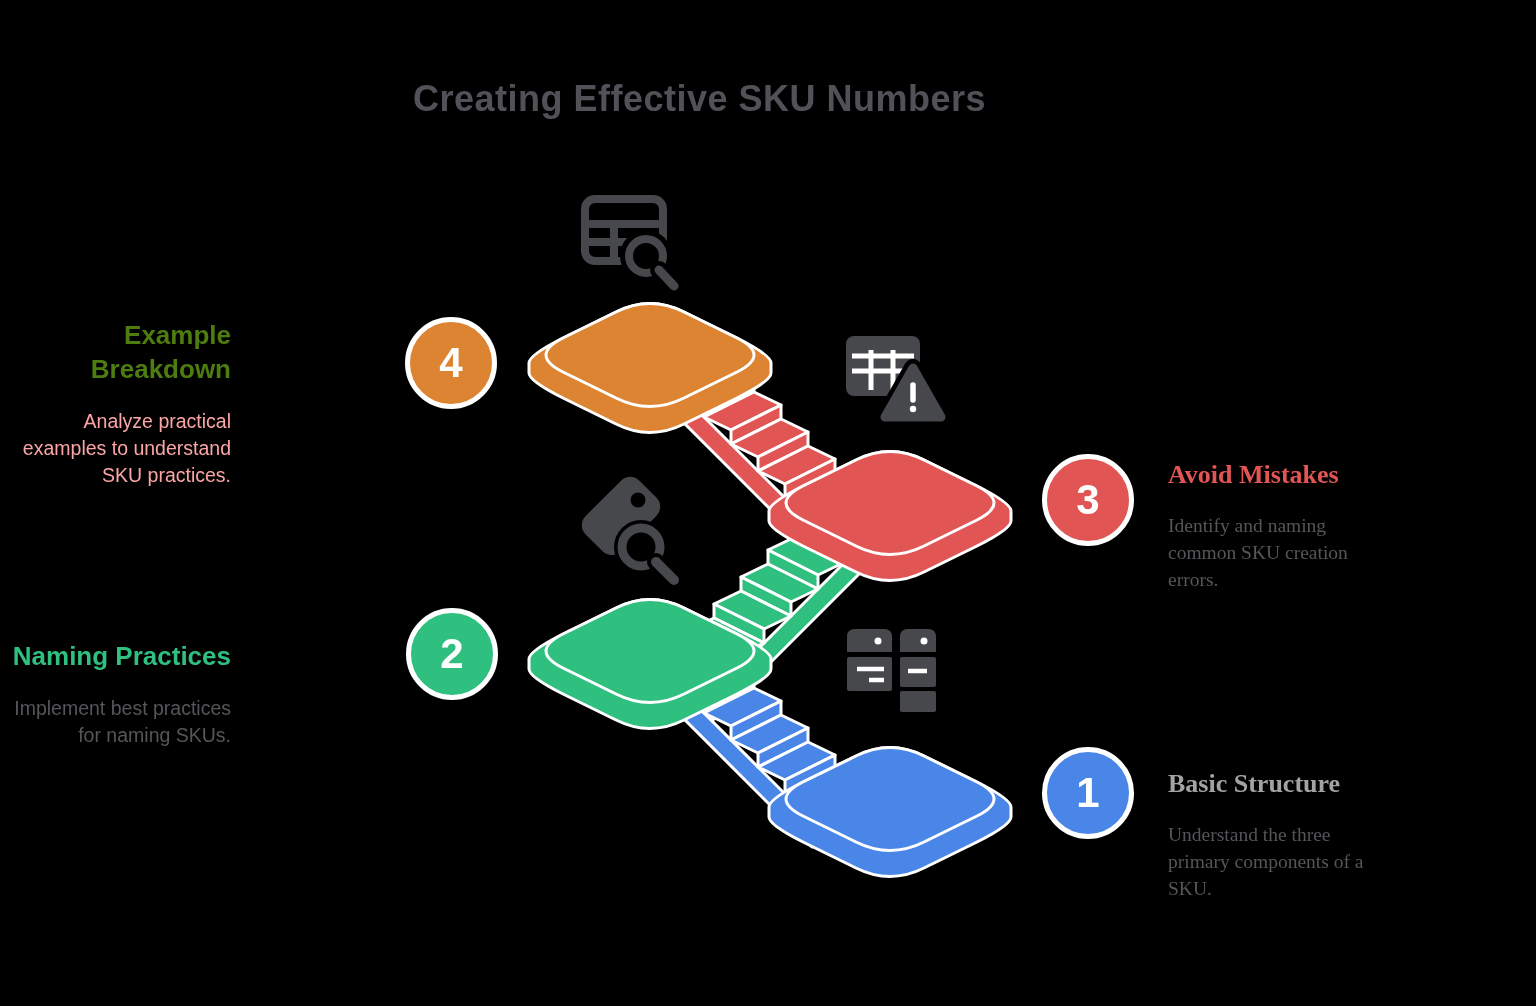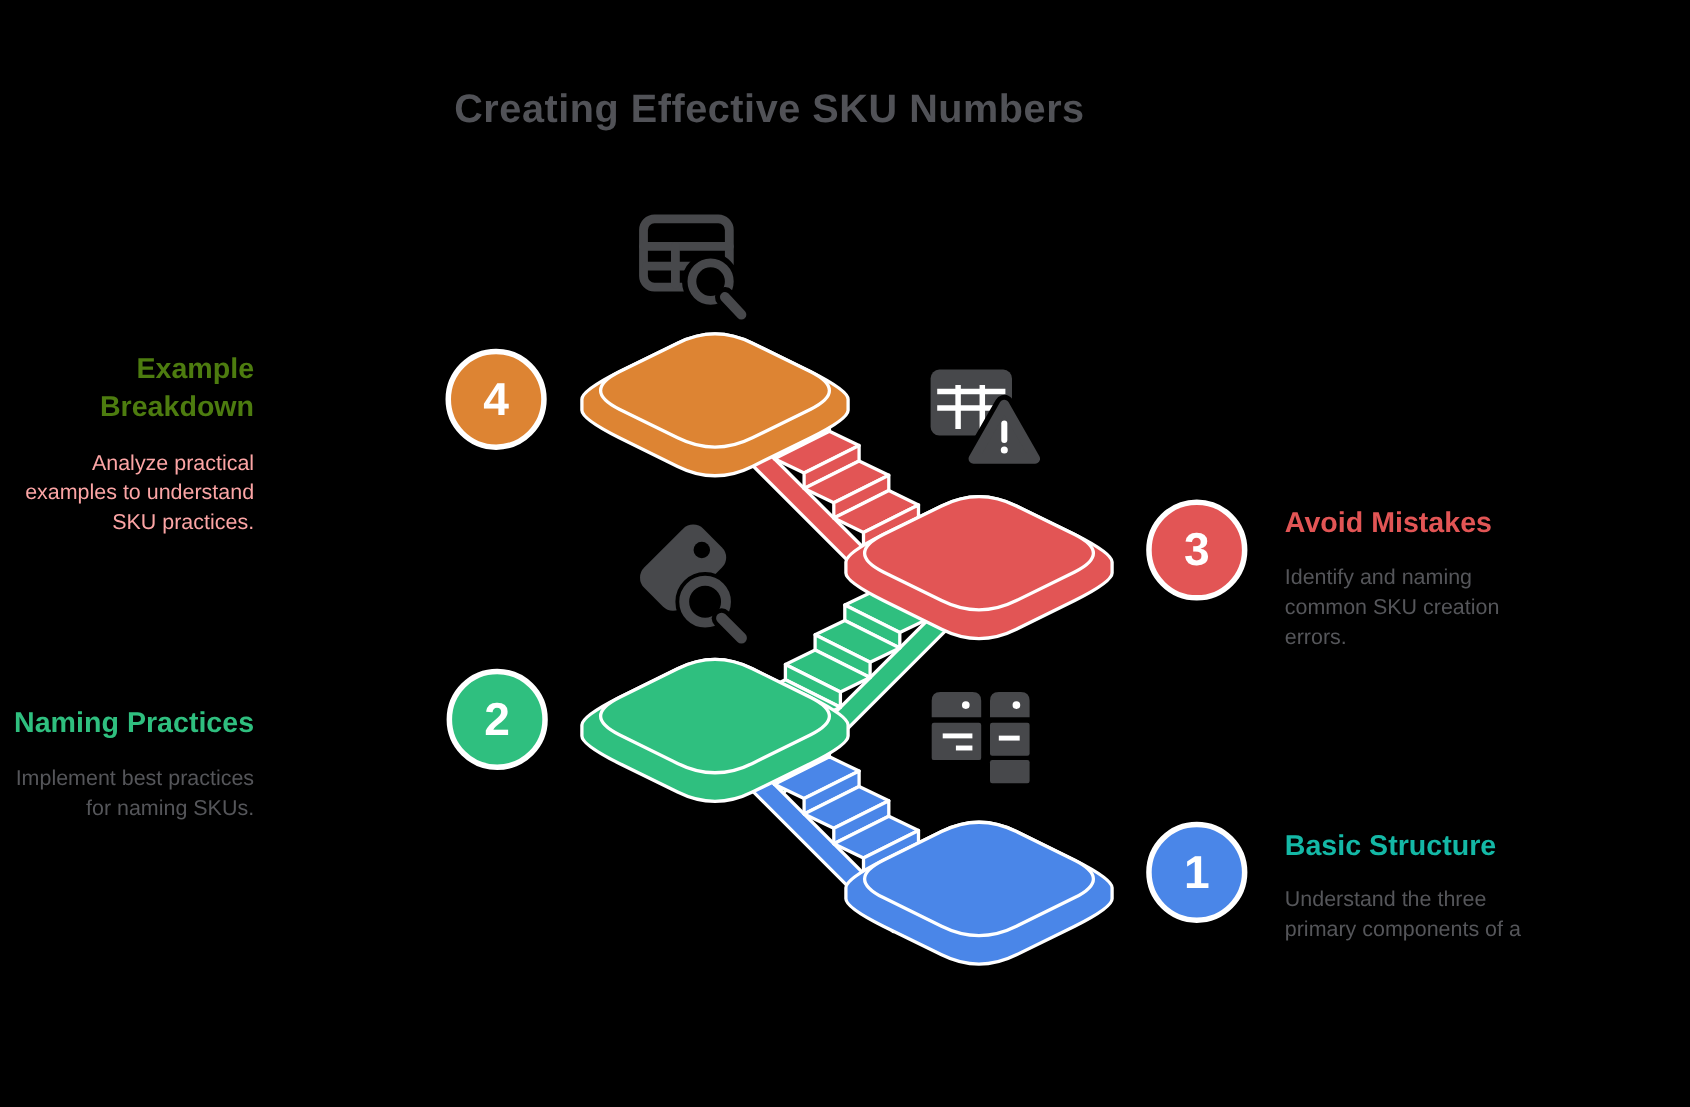--- a/index.html
+++ b/index.html
@@ -8,21 +8,21 @@
     font-family: "Liberation Sans", sans-serif; overflow: hidden;
   }
   .main-title {
     position: absolute; left: 0; right: 0; top: 78px;
     text-align: center; font-size: 36px; font-weight: bold; letter-spacing: 0.5px;
   }
   .scene { position: absolute; left: 0; top: 0; }
   .stairs polygon, .platform path { stroke: #fff; stroke-width: 3; stroke-linejoin: round; }
   .step-text { position: absolute; }
   .step-text.align-right { text-align: right; }
-  .step-text.align-left { text-align: left; }
+  .step-text.align-left { text-align: left; font-family: Liberation Serif, serif; }
   .step-title { font-size: 26px; font-weight: bold; line-height: 34px; white-space: nowrap; }
   .step-desc { margin-top: 20px; font-size: 19.5px; line-height: 27px; }
   .step-desc div { white-space: nowrap; }
   .badge {
     position: absolute; width: 92px; height: 92px; border-radius: 50%;
     border: 5px solid #fff; box-sizing: border-box;
     display: flex; align-items: center; justify-content: center;
     color: #fff; font-size: 42px; font-weight: bold;
   }
 </style>
@@ -183,23 +183,24 @@
       <div>Identify and naming</div>
       <div>common SKU creation</div>
       <div>errors.</div>
     </div>
   </div>
   <div class="badge" style="left: 1042px; top: 454px; background-color: rgb(226, 85, 85);">
     <span>3</span>
   </div>
 
   <div class="step-text align-left" style="left:1168px; top:751px; width:300px;">
-    <div class="step-title" style="color: #14b8a6;">Basic Structure</div>
+    <div class="step-title" style="color: #a3a3a3; margin-top: 16px;">Basic Structure</div>
     <div class="step-desc" style="color: rgb(85, 86, 90);">
       <div>Understand the three</div>
       <div>primary components of a</div>
+      <div>SKU.</div>
     </div>
   </div>
   <div class="badge" style="left: 1042px; top: 747px; background-color: rgb(74, 134, 232);">
     <span>1</span>
   </div>
 
 </div>
 
 </body></html>

